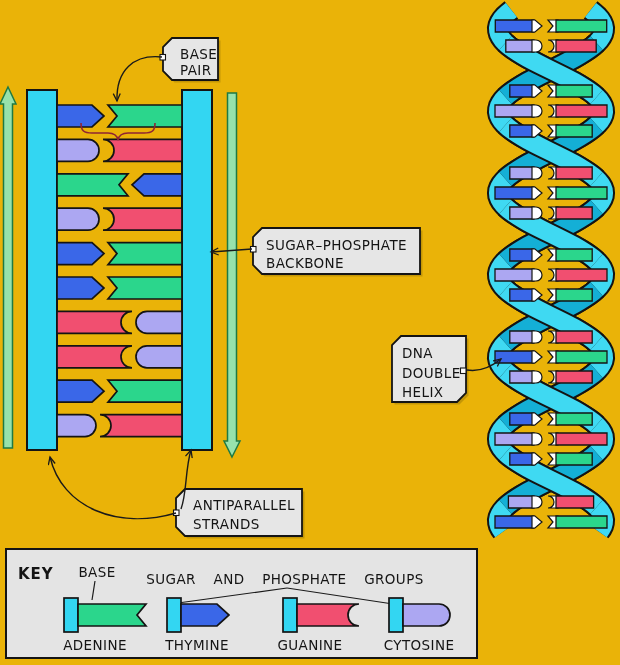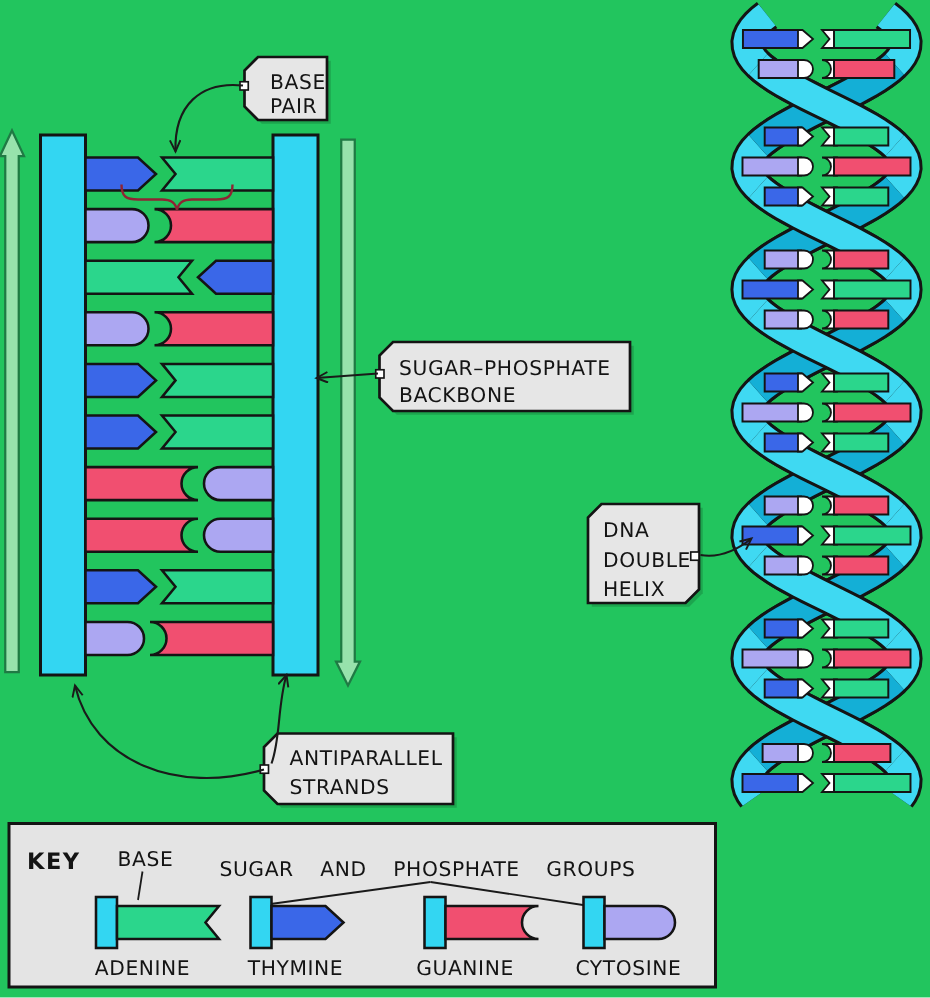--- a/index.html
+++ b/index.html
@@ -1,16 +1,16 @@
 <!DOCTYPE html>
 <html><head>
 <meta charset="utf-8">
 <style>
   html,body{margin:0;padding:0;background:#ffffff;}
-  .stage{width:620px;height:665px;position:relative;background:#22c55e;overflow:hidden;}
+  .stage{width:620px;height:665px;position:relative;background:#eab308;overflow:hidden;}
   svg{display:block;}
   text{font-family:"DejaVu Sans","Liberation Sans",sans-serif;fill:#141414;}
   .tag-text{font-size:13.5px;letter-spacing:0.4px;}
   .key-title{font-size:15px;font-weight:bold;letter-spacing:1px;}
   .key-sub{font-size:13.5px;letter-spacing:0.4px;}
   .key-groups{font-size:13.5px;letter-spacing:0.4px;word-spacing:13px;}
   .key-name{font-size:13.5px;letter-spacing:0.4px;}
   .tagbox{fill:#E6E6E6;stroke:#141414;stroke-width:1.8;}
   .tagshadow{fill:#000;opacity:0.16;}
   .connector{fill:#ffffff;stroke:#141414;stroke-width:1.1;}

